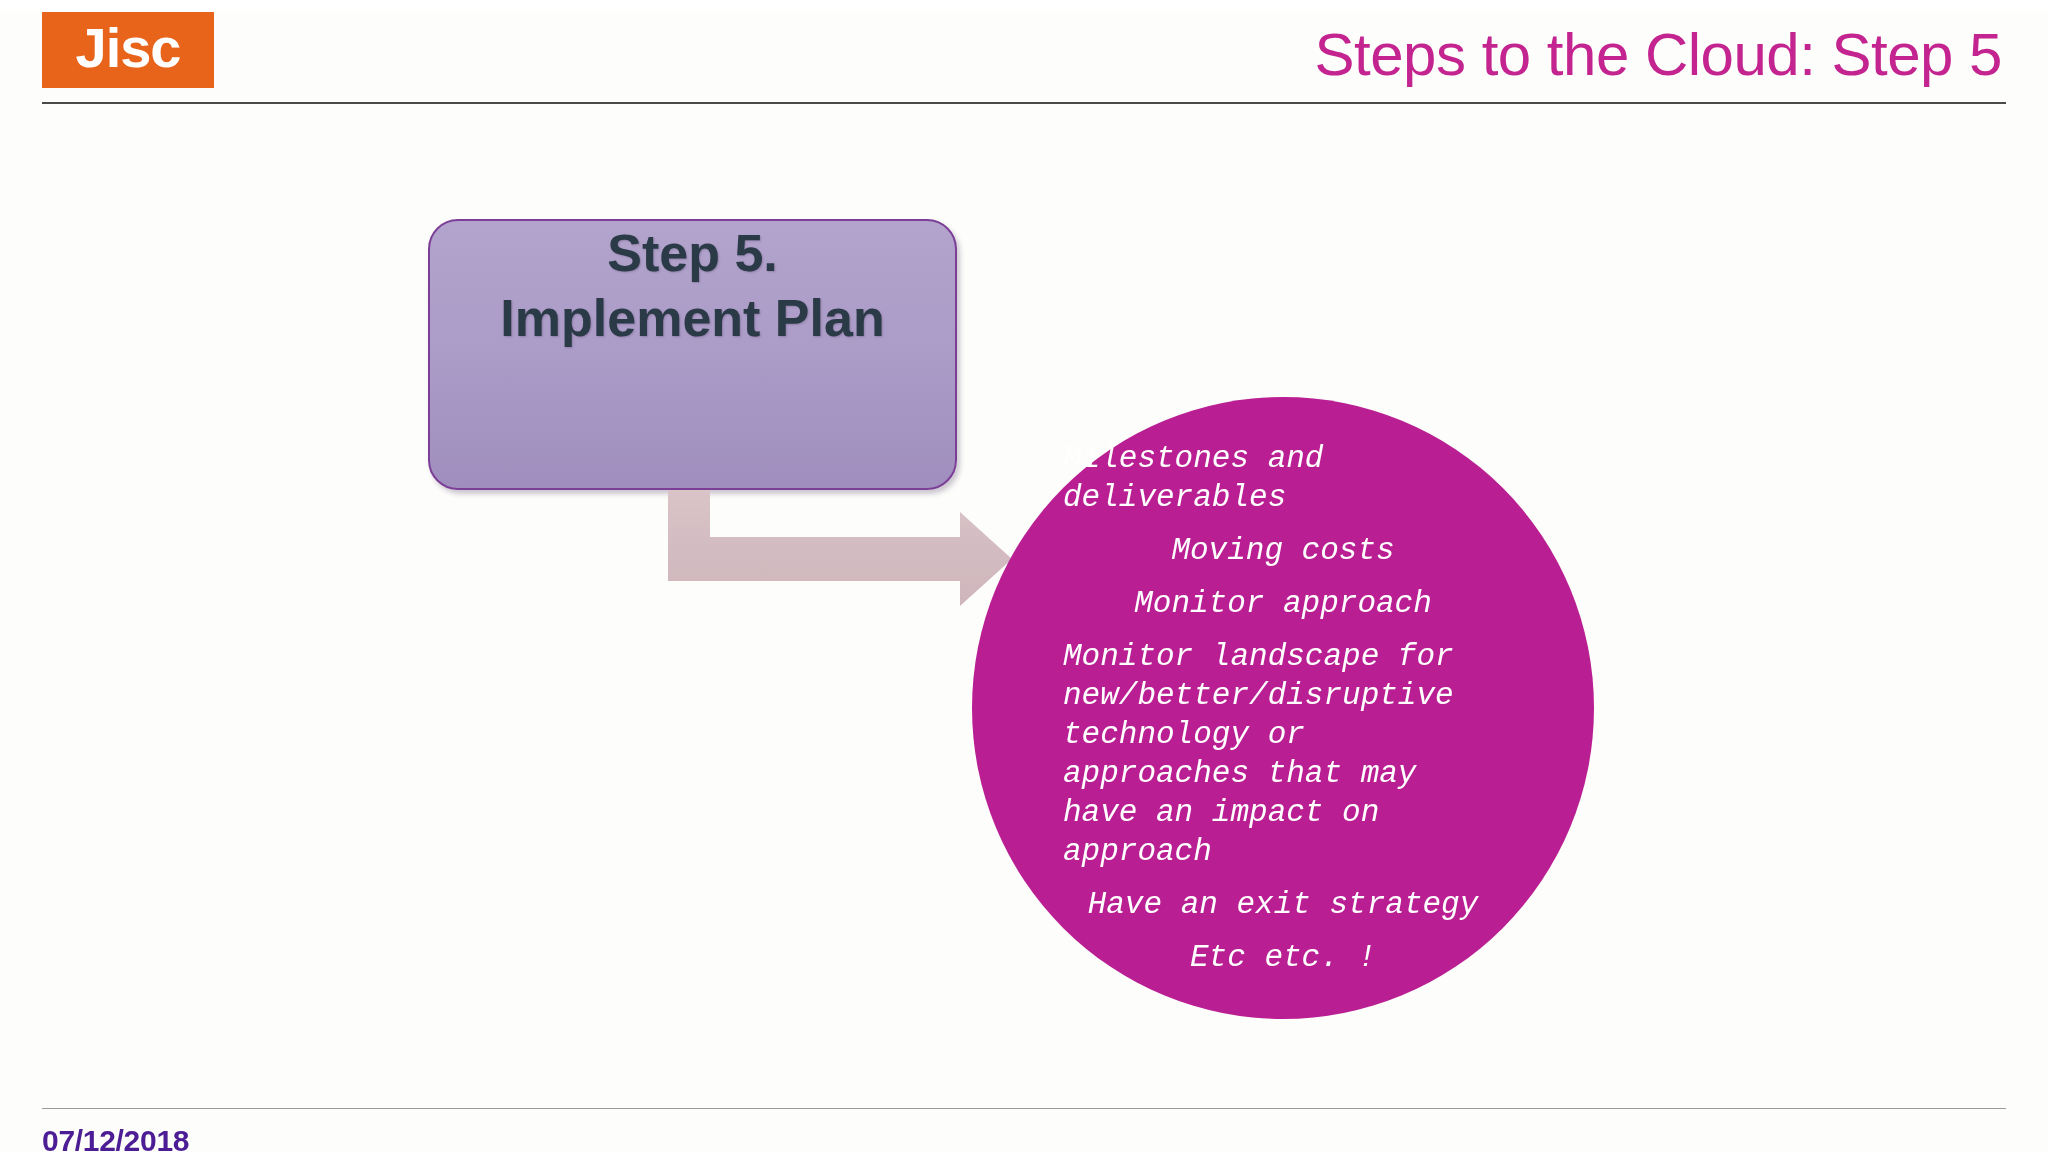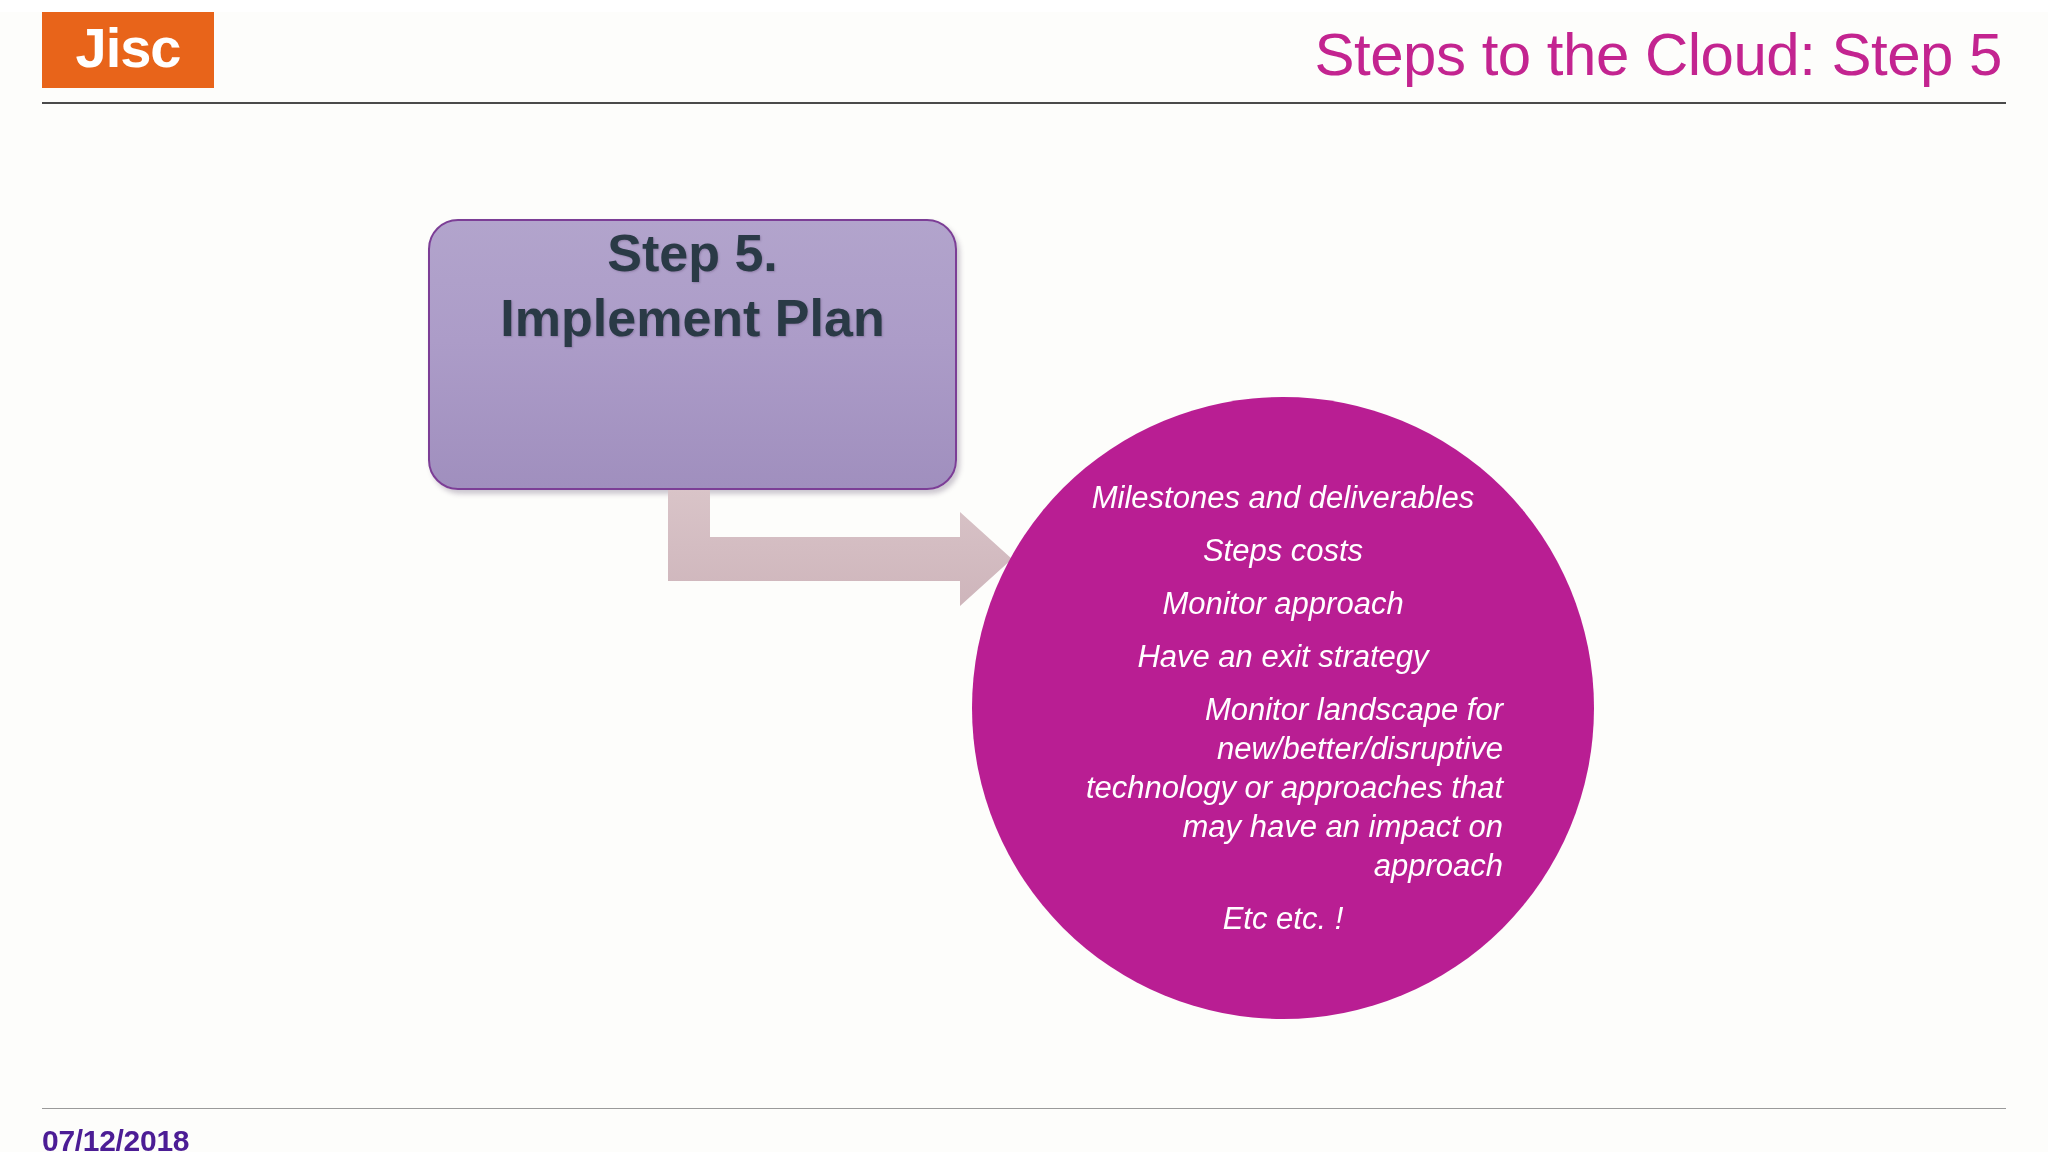--- a/index.html
+++ b/index.html
@@ -108,25 +108,25 @@
     background: #B91E93;
     display: flex;
     flex-direction: column;
     align-items: center;
     justify-content: center;
     box-sizing: border-box;
     padding: 0 58px;
   }
   .circle-line {
     color: #ffffff;
-    font-family: Liberation Sans, sans-serif;
+    font-family: Liberation Mono, monospace;
     font-style: italic;
     font-size: 31px;
     line-height: 1.26;
-    text-align: right;
+    text-align: left;
     margin: 7px 0;
     max-width: 440px;
   }
 
   
   .footer-rule {
     position: absolute;
     left: 42px;
     right: 42px;
     top: 1096px;
@@ -187,23 +187,23 @@
                L 352 77
                L 300 124
                L 300 99
                L 8 99
                Z" fill="url(#arrowGrad)"></path>
     </svg>
   </div>
 
   <div class="info-circle">
     <div class="circle-line">Milestones and deliverables</div>
-    <div class="circle-line">Steps costs</div>
+    <div class="circle-line">Moving costs</div>
     <div class="circle-line">Monitor approach</div>
+    <div class="circle-line">Monitor landscape for new/better/disruptive technology or approaches that may have an impact on approach</div>
     <div class="circle-line">Have an exit strategy</div>
-    <div class="circle-line">Monitor landscape for new/better/disruptive technology or approaches that may have an impact on approach</div>
     <div class="circle-line">Etc etc. !</div>
   </div>
 
   <div class="footer-rule"></div>
   <div class="footer-date">07/12/2018</div>
 
 </div>
 
 </body></html>

